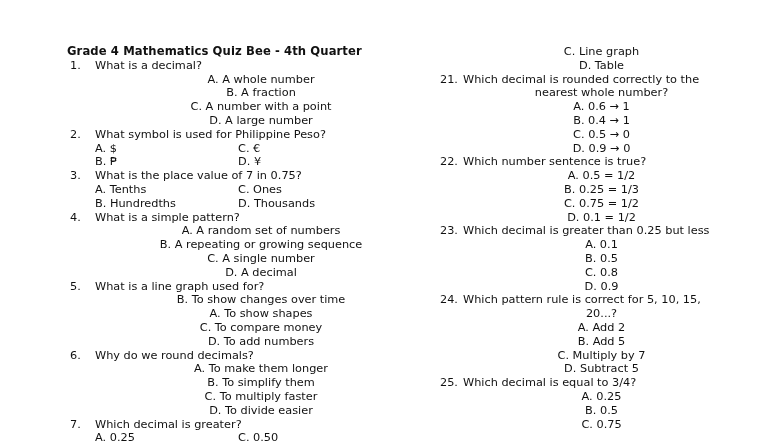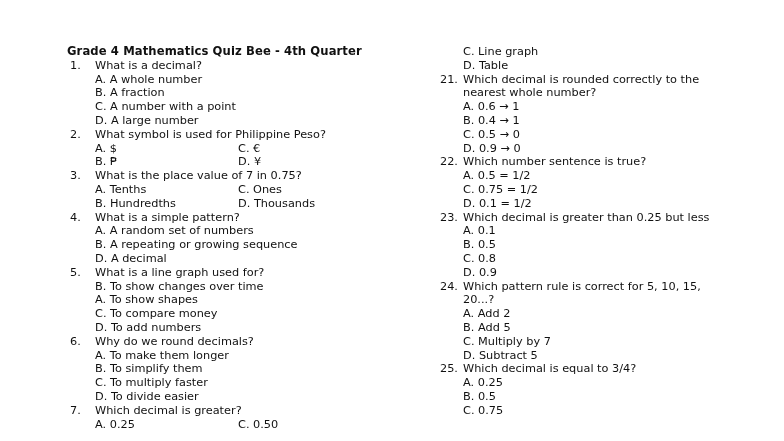--- a/index.html
+++ b/index.html
@@ -8,21 +8,21 @@
   .page { position:absolute; left:0; top:0; width:784px; height:441px; background:#fff; }
   .col { position:absolute; top:45px; }
   .col.left { left:67px; width:360px; }
   .col.right { left:440px; width:300px; }
   .line { height:13.8px; line-height:13.8px; white-space:nowrap; position:relative; }
   .title { font-weight:bold; font-size:11.6px; letter-spacing:0.1px; }
   .q { display:flex; }
   .qnum { display:inline-block; width:28px; text-align:left; padding-left:3px; box-sizing:border-box; }
   .right .qnum { width:23px; padding-left:0; }
   .qtext { display:inline-block; }
-  .opt { padding-left:28px; }
+  .opt { padding-left:28px;text-align:center; }
   .right .opt { padding-left:23px; }
   .opt2 { display:flex; padding-left:28px; }
   .opt2 span.a { display:inline-block; width:143px; }
 </style>
 </head>
 <body>
 
 <div class="page">
 
   <div class="col left">
@@ -62,20 +62,21 @@
       <span class="a">B. Hundredths</span>
       <span>D. Thousands</span>
     </div>
 
     <div class="line q">
       <span class="qnum">4.</span>
       <span class="qtext">What is a simple pattern?</span>
     </div>
     <div class="line opt">A. A random set of numbers</div>
     <div class="line opt">B. A repeating or growing sequence</div>
+    <div class="line opt">C. A single number</div>
     <div class="line opt">D. A decimal</div>
 
     <div class="line q">
       <span class="qnum">5.</span>
       <span class="qtext">What is a line graph used for?</span>
     </div>
     <div class="line opt">B. To show changes over time</div>
     <div class="line opt">A. To show shapes</div>
     <div class="line opt">C. To compare money</div>
     <div class="line opt">D. To add numbers</div>
@@ -111,20 +112,21 @@
     <div class="line opt">A. 0.6 → 1</div>
     <div class="line opt">B. 0.4 → 1</div>
     <div class="line opt">C. 0.5 → 0</div>
     <div class="line opt">D. 0.9 → 0</div>
 
     <div class="line q">
       <span class="qnum">22.</span>
       <span class="qtext">Which number sentence is true?</span>
     </div>
     <div class="line opt">A. 0.5 = 1/2</div>
+    <div class="line opt">B. 0.25 = 1/3</div>
     <div class="line opt">C. 0.75 = 1/2</div>
     <div class="line opt">D. 0.1 = 1/2</div>
 
     <div class="line q">
       <span class="qnum">23.</span>
       <span class="qtext">Which decimal is greater than 0.25 but less</span>
     </div>
     <div class="line opt">A. 0.1</div>
     <div class="line opt">B. 0.5</div>
     <div class="line opt">C. 0.8</div>

